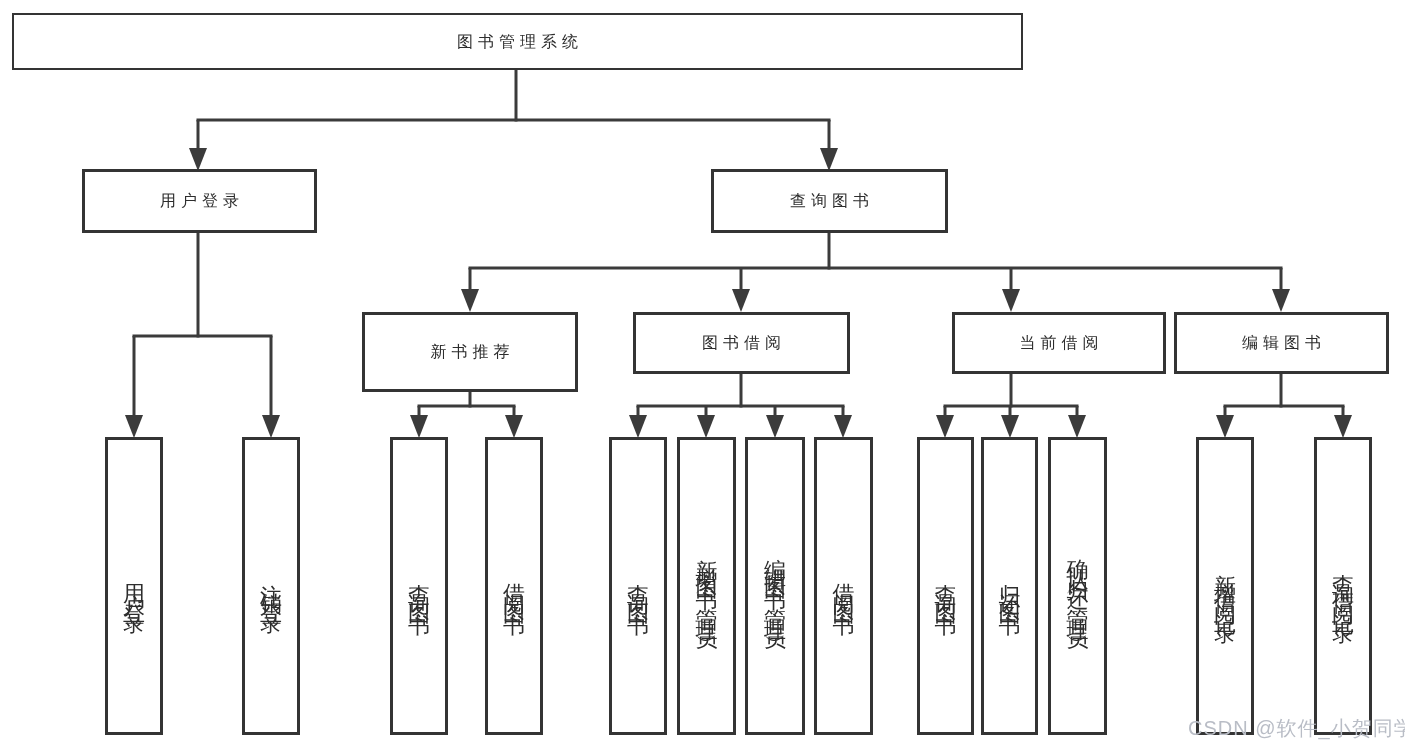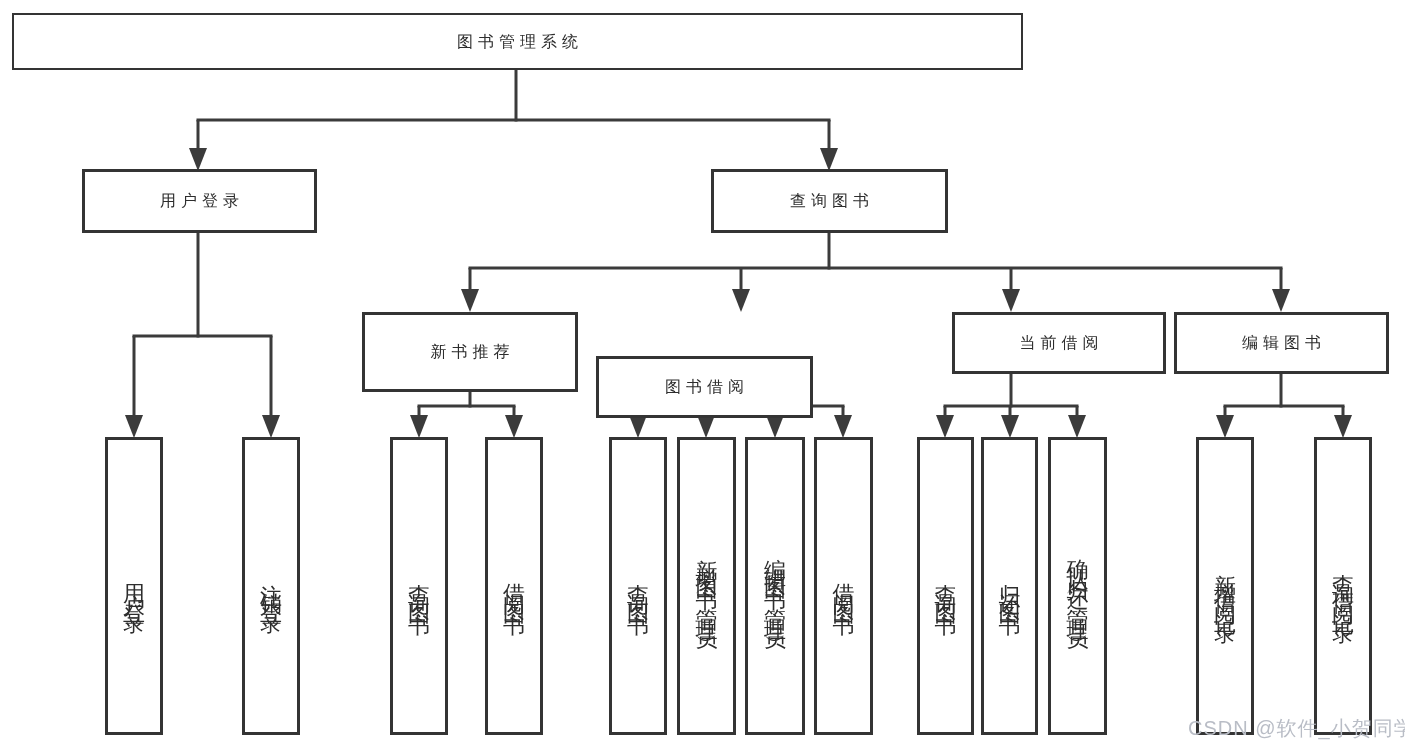--- a/index.html
+++ b/index.html
@@ -127,21 +127,21 @@
   <div class="box" style="left:82px; top:169px; width:235px; height:64px;">
     <span class="hlabel">用户登录</span>
   </div>
   <div class="box" style="left:711px; top:169px; width:237px; height:64px;">
     <span class="hlabel">查询图书</span>
   </div>
 
   <div class="box" style="left:362px; top:312px; width:216px; height:80px;">
     <span class="hlabel">新书推荐</span>
   </div>
-  <div class="box" style="left:596px; top:312px; width:217px; height:62px;margin-top:44px;">
+  <div class="box" style="left:633px; top:312px; width:217px; height:62px;">
     <span class="hlabel">图书借阅</span>
   </div>
   <div class="box" style="left:952px; top:312px; width:214px; height:62px;">
     <span class="hlabel">当前借阅</span>
   </div>
   <div class="box" style="left:1174px; top:312px; width:215px; height:62px;">
     <span class="hlabel">编辑图书</span>
   </div>
 
   <div class="box" style="left:105px; top:437px; width:58px; height:298px;">

